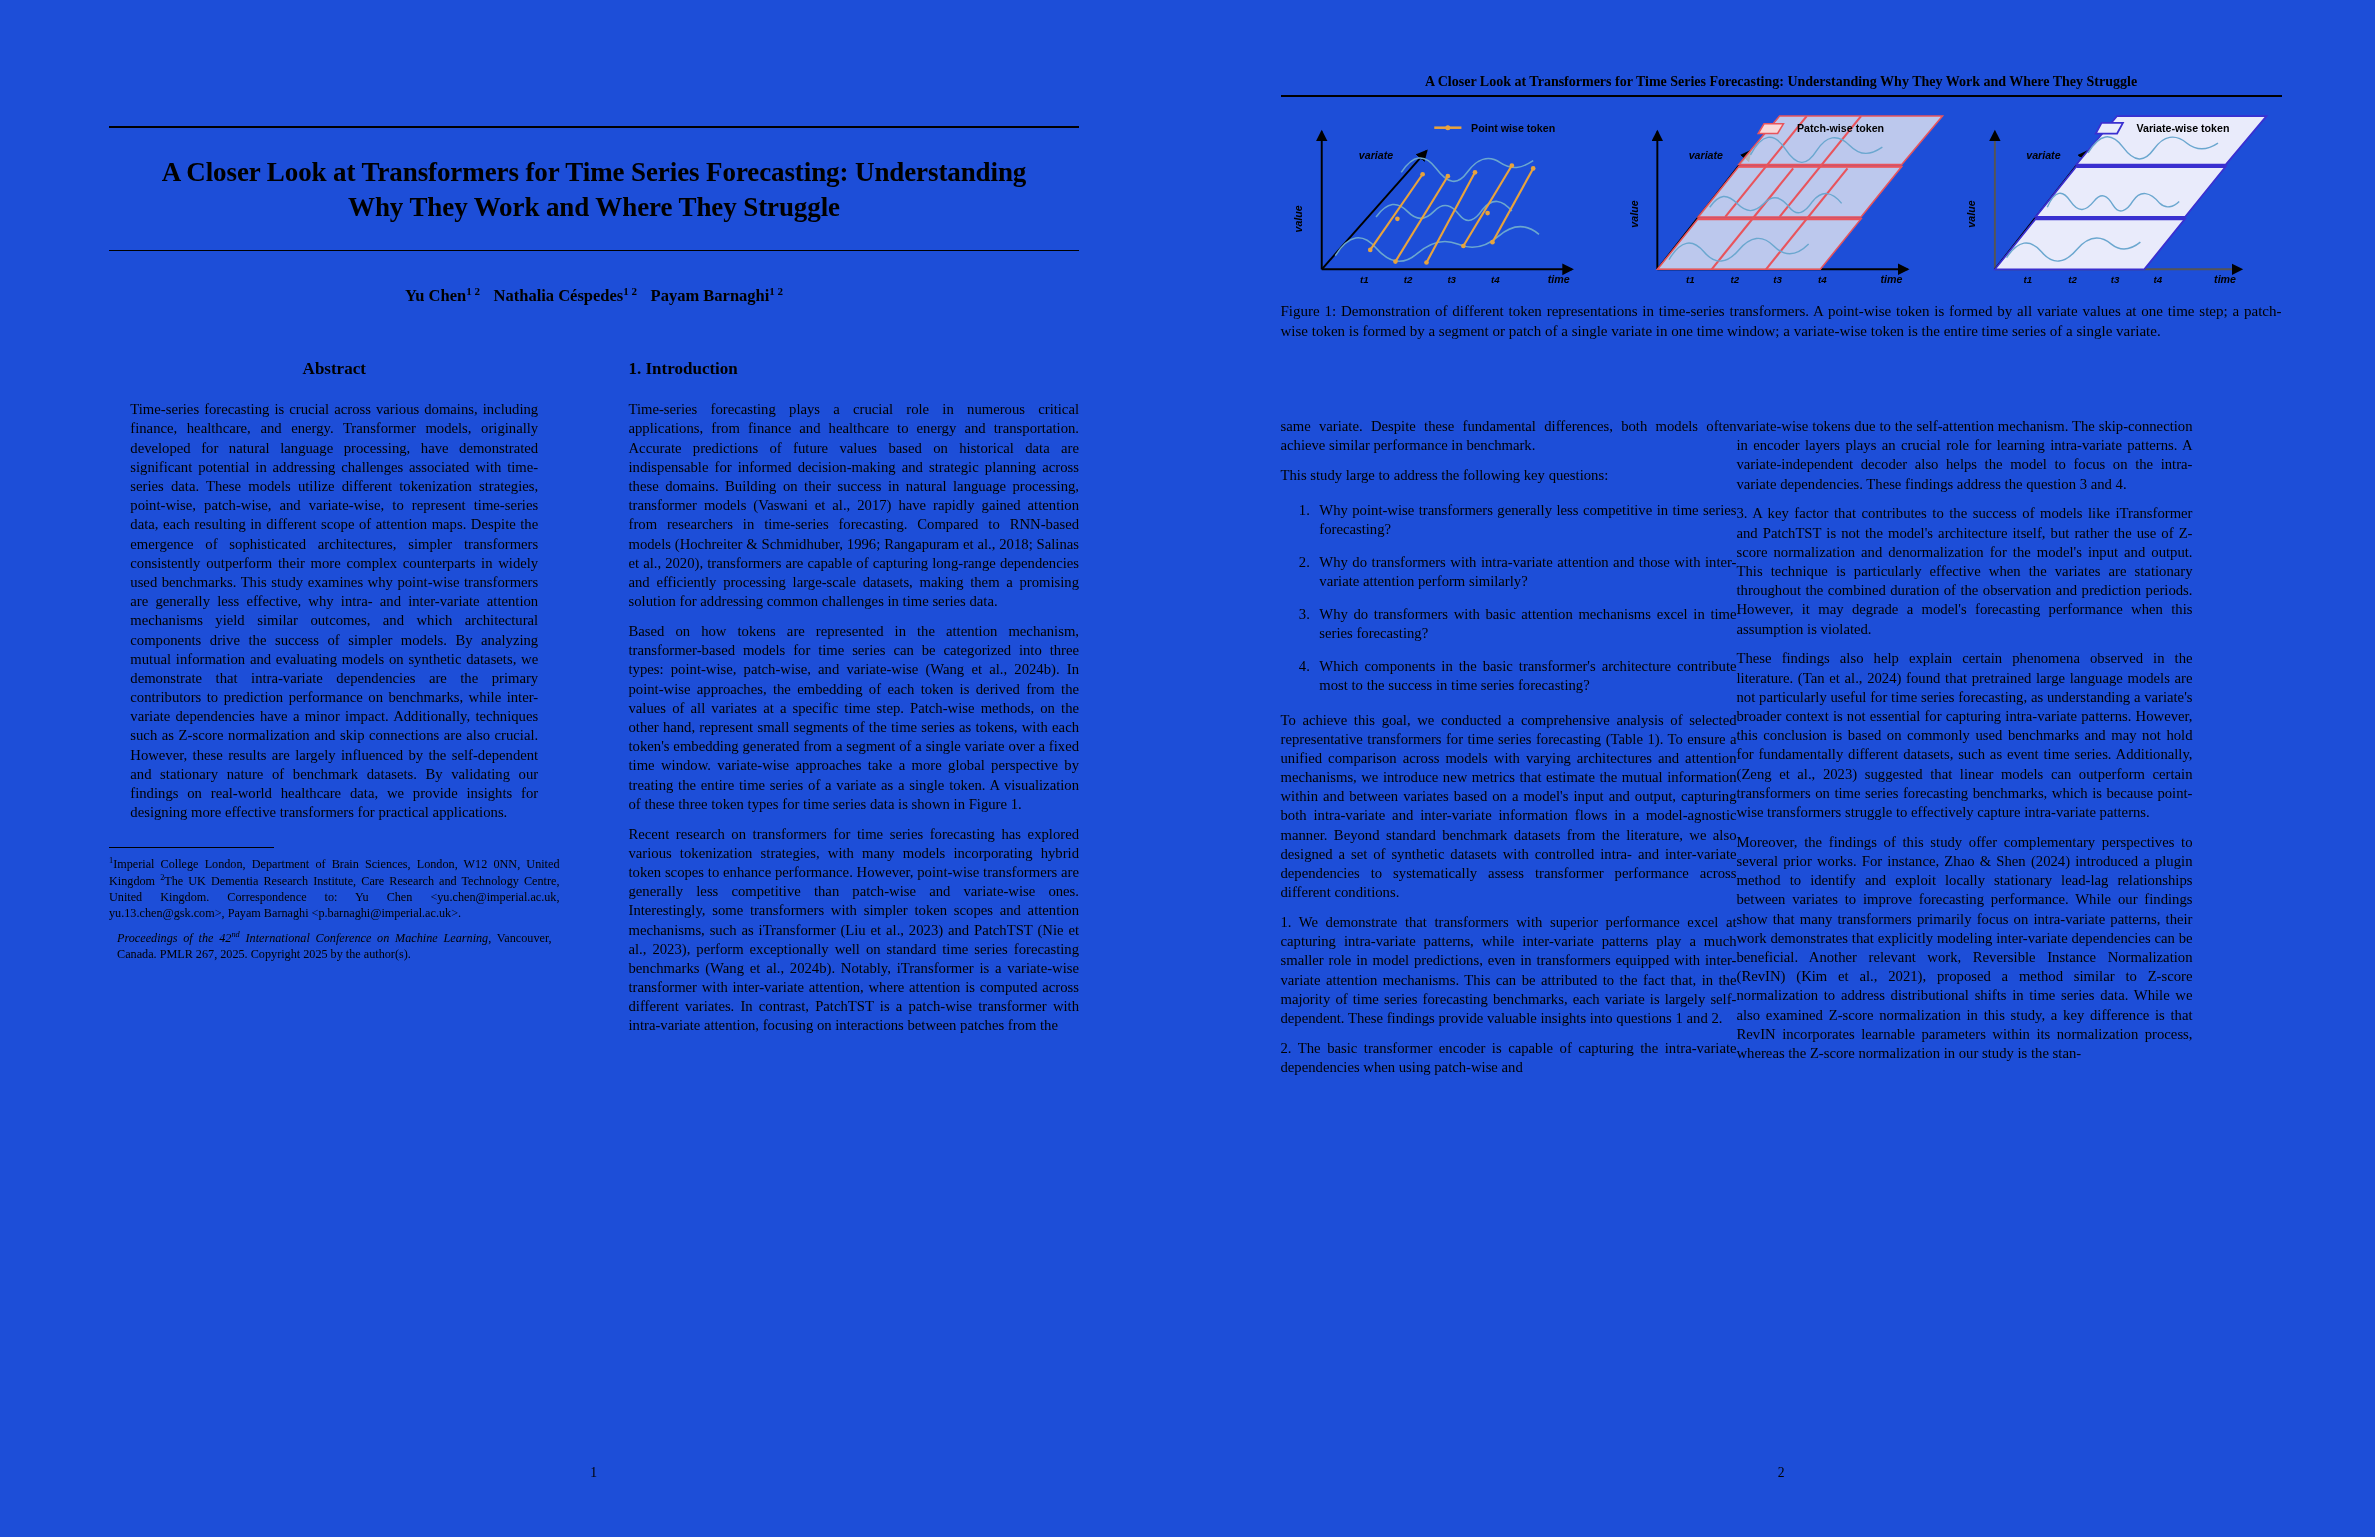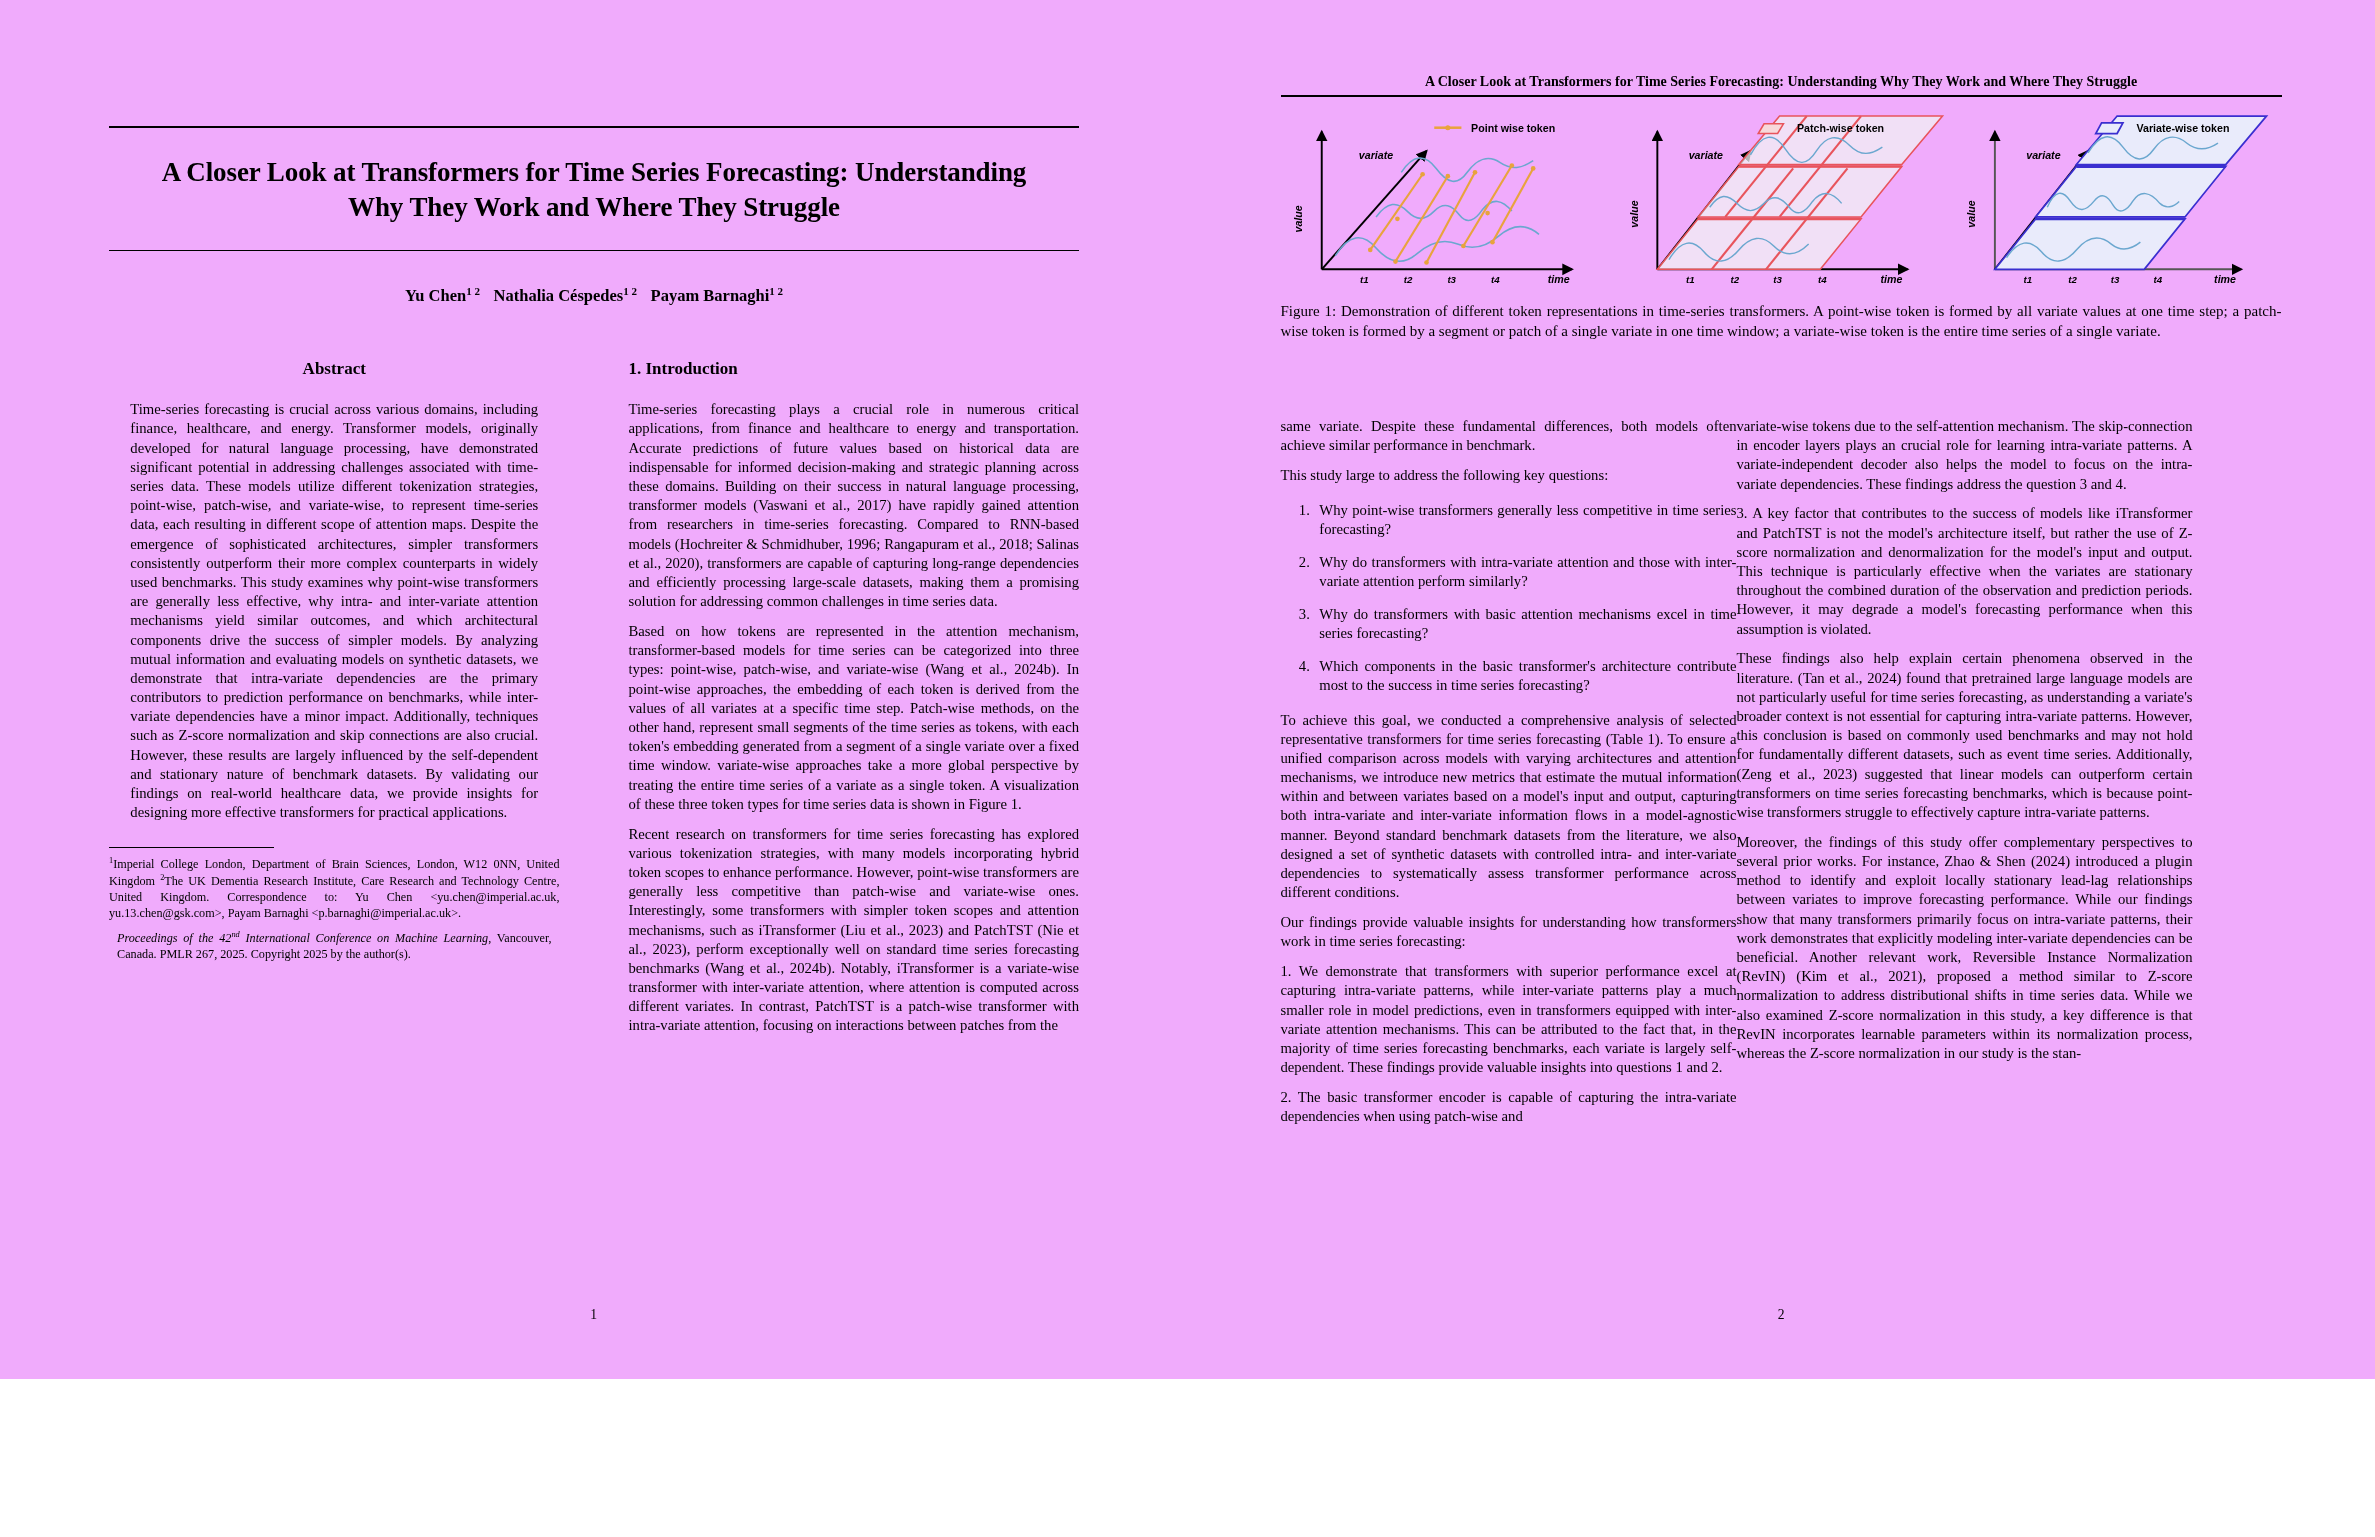--- a/index.html
+++ b/index.html
@@ -5,21 +5,21 @@
   * { box-sizing: border-box; }
   html, body { margin:0; padding:0; }
   body {
     width:2375px; height:1537px;
     background:#ffffff;
     font-family:"Liberation Serif", serif;
     color:#000;
     overflow:hidden;
   }
   .spread { display:flex; width:2375px; height:1537px; }
-  .page { position:relative; width:1188px; height:1379px; background:#f0abfc; }
+  .page { position:relative; width:1188px; height:1537px; background:#1d4ed8; }
 
   
   .p1-inner { position:absolute; left:109px; top:126px; width:970px; }
   .rule-thick { border-top:2.9px solid #000; width:100%; }
   .rule-thin  { border-top:1.9px solid #000; width:100%; }
 
   .title {
     text-align:center;
     font-weight:bold;
     font-size:27px;
@@ -289,21 +289,20 @@
       <div class="p2-col l">
         <p class="body first">same variate. Despite these fundamental differences, both models often achieve similar performance in benchmark.</p>
         <p class="body">This study large to address the following key questions:</p>
         <ol class="qlist">
           <li>Why point-wise transformers generally less competitive in time series forecasting?</li>
           <li>Why do transformers with intra-variate attention and those with inter-variate attention perform similarly?</li>
           <li>Why do transformers with basic attention mechanisms excel in time series forecasting?</li>
           <li>Which components in the basic transformer's architecture contribute most to the success in time series forecasting?</li>
         </ol>
         <p class="body">To achieve this goal, we conducted a comprehensive analysis of selected representative transformers for time series forecasting (Table 1). To ensure a unified comparison across models with varying architectures and attention mechanisms, we introduce new metrics that estimate the mutual information within and between variates based on a model's input and output, capturing both intra-variate and inter-variate information flows in a model-agnostic manner. Beyond standard benchmark datasets from the literature, we also designed a set of synthetic datasets with controlled intra- and inter-variate dependencies to systematically assess transformer performance across different conditions.</p>
-        <p class="body">Our findings provide valuable insights for understanding how transformers work in time series forecasting:</p>
         <p class="body">1. We demonstrate that transformers with superior performance excel at capturing intra-variate patterns, while inter-variate patterns play a much smaller role in model predictions, even in transformers equipped with inter-variate attention mechanisms. This can be attributed to the fact that, in the majority of time series forecasting benchmarks, each variate is largely self-dependent. These findings provide valuable insights into questions 1 and 2.</p>
         <p class="body">2. The basic transformer encoder is capable of capturing the intra-variate dependencies when using patch-wise and</p>
       </div>
       <div class="p2-col">
         <p class="body first">variate-wise tokens due to the self-attention mechanism. The skip-connection in encoder layers plays an crucial role for learning intra-variate patterns. A variate-independent decoder also helps the model to focus on the intra-variate dependencies. These findings address the question 3 and 4.</p>
         <p class="body">3. A key factor that contributes to the success of models like iTransformer and PatchTST is not the model's architecture itself, but rather the use of Z-score normalization and denormalization for the model's input and output. This technique is particularly effective when the variates are stationary throughout the combined duration of the observation and prediction periods. However, it may degrade a model's forecasting performance when this assumption is violated.</p>
         <p class="body">These findings also help explain certain phenomena observed in the literature. (Tan et al., 2024) found that pretrained large language models are not particularly useful for time series forecasting, as understanding a variate's broader context is not essential for capturing intra-variate patterns. However, this conclusion is based on commonly used benchmarks and may not hold for fundamentally different datasets, such as event time series. Additionally, (Zeng et al., 2023) suggested that linear models can outperform certain transformers on time series forecasting benchmarks, which is because point-wise transformers struggle to effectively capture intra-variate patterns.</p>
         <p class="body">Moreover, the findings of this study offer complementary perspectives to several prior works. For instance, Zhao &amp; Shen (2024) introduced a plugin method to identify and exploit locally stationary lead-lag relationships between variates to improve forecasting performance. While our findings show that many transformers primarily focus on intra-variate patterns, their work demonstrates that explicitly modeling inter-variate dependencies can be beneficial. Another relevant work, Reversible Instance Normalization (RevIN) (Kim et al., 2021), proposed a method similar to Z-score normalization to address distributional shifts in time series data. While we also examined Z-score normalization in this study, a key difference is that RevIN incorporates learnable parameters within its normalization process, whereas the Z-score normalization in our study is the stan-</p>
       </div>
     </div>

